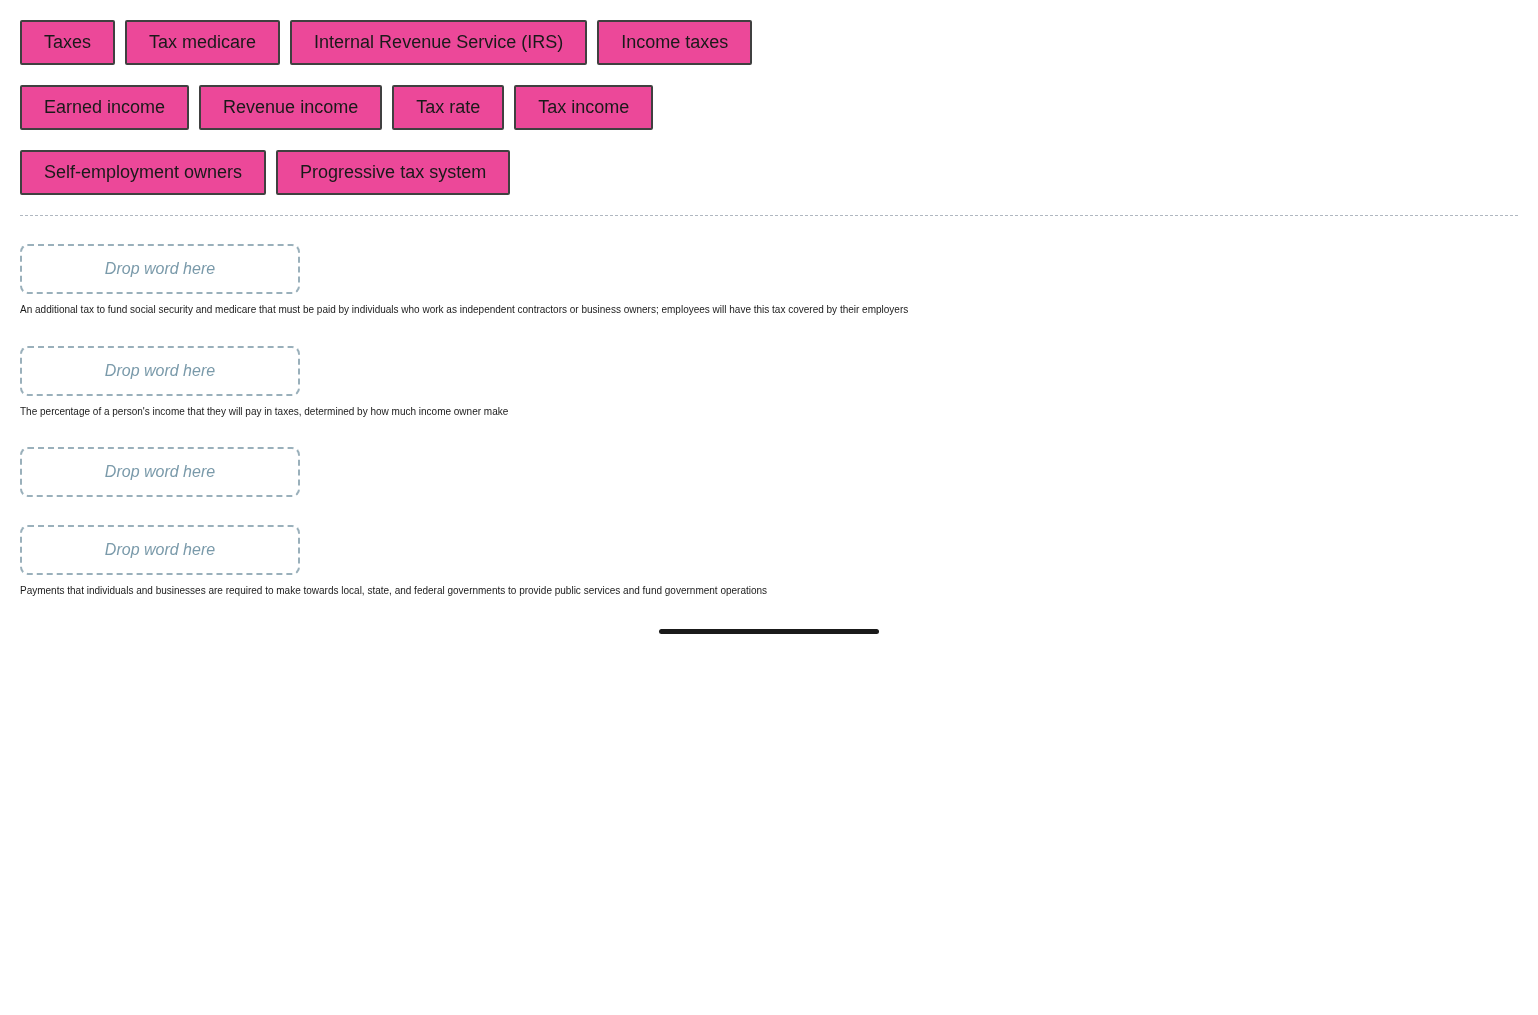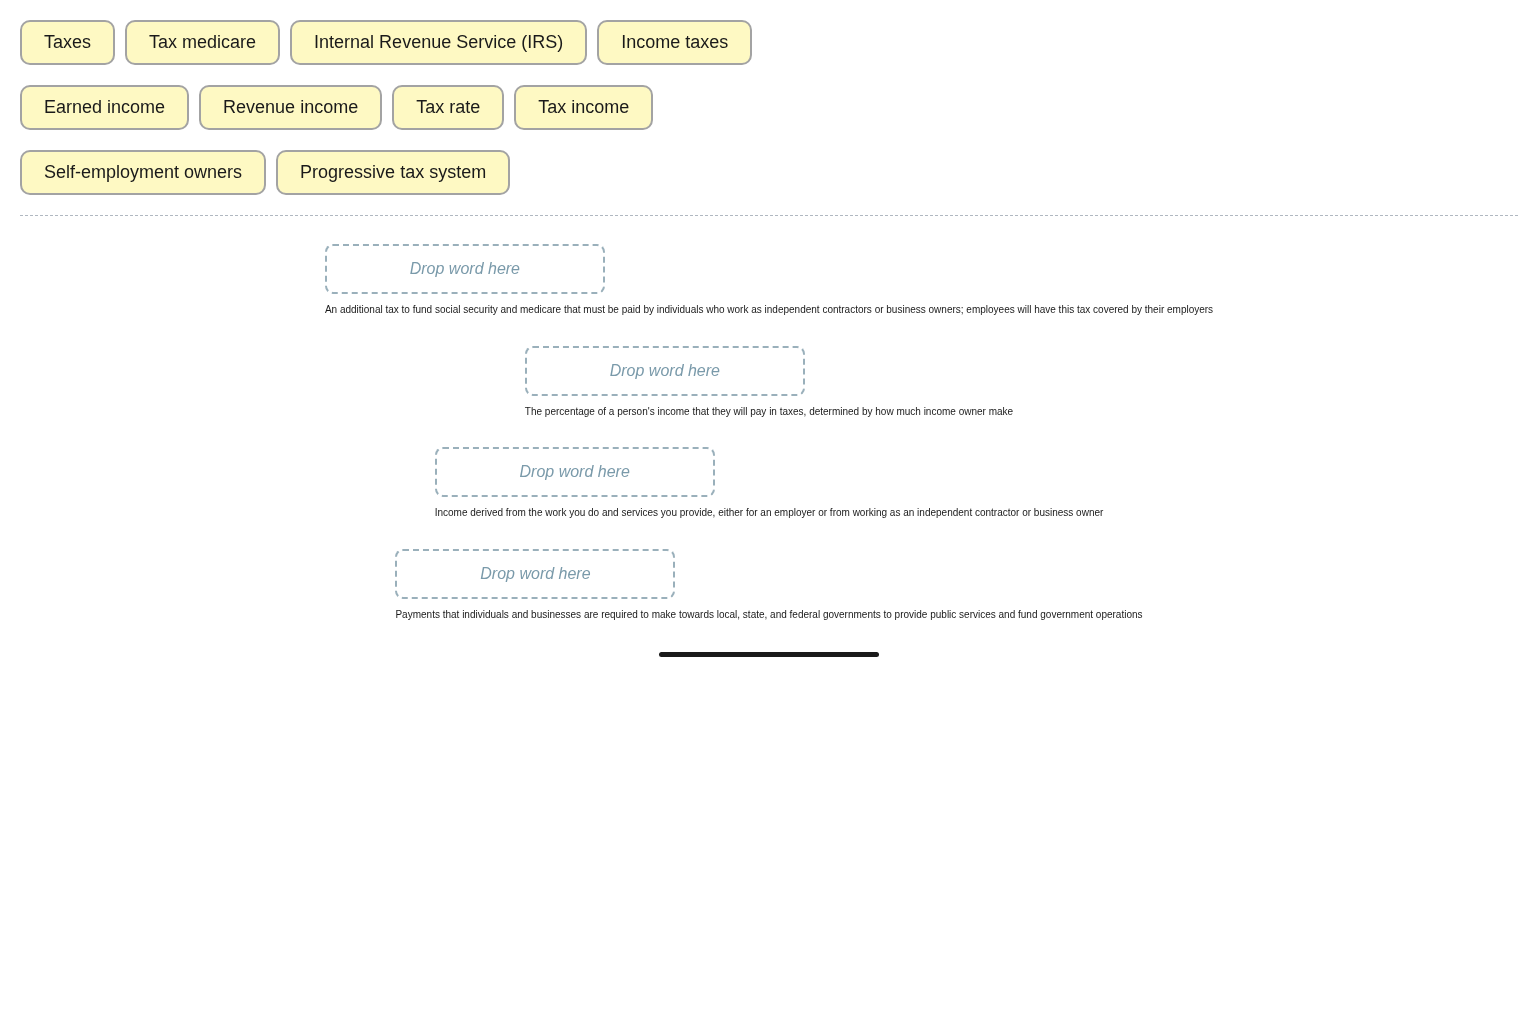--- a/index.html
+++ b/index.html
@@ -19,38 +19,37 @@
     .word-bank {
       display: flex;
       flex-wrap: wrap;
       gap: 10px;
       margin-bottom: 10px;
       padding-bottom: 20px;
       border-bottom: 1.5px dashed #b0b8c1;
     }
 
     .word-chip {
-      border: 2px solid #a3a3a3;
-      border-radius: 10px;
+      border: 2px solid #404040;
+      border-radius: 2px;
       padding: 10px 22px;
       font-size: 18px;
       font-weight: 500;
-      background: #fef9c3;
+      background: #ec4899;
       color: #1a1a1a;
       cursor: grab;
       user-select: none;
       white-space: nowrap;
     }
 
     .definitions-section {
       margin-top: 28px;
       display: flex;
       flex-direction: column;
       gap: 28px;
-      align-items: center;
     }
 
     .definition-item {
       display: flex;
       flex-direction: column;
       gap: 8px;
     }
 
     .drop-zone {
       border: 2px dashed #9ab0bb;
@@ -105,21 +104,20 @@
 <div class="definition-item">
       <div class="drop-zone">Drop word here</div>
       <p class="definition-text">An additional tax to fund social security and medicare that must be paid by individuals who work as independent contractors or business owners; employees will have this tax covered by their employers</p>
     </div>
     <div class="definition-item">
       <div class="drop-zone">Drop word here</div>
       <p class="definition-text">The percentage of a person's income that they will pay in taxes, determined by how much income owner make</p>
     </div>
     <div class="definition-item">
       <div class="drop-zone">Drop word here</div>
-      <p class="definition-text">Income derived from the work you do and services you provide, either for an employer or from working as an independent contractor or business owner</p>
     </div>
     <div class="definition-item">
       <div class="drop-zone">Drop word here</div>
       <p class="definition-text">Payments that individuals and businesses are required to make towards local, state, and federal governments to provide public services and fund government operations</p>
     </div>
   </div>
 
 <div class="bottom-bar"></div>
 
 </body></html>

